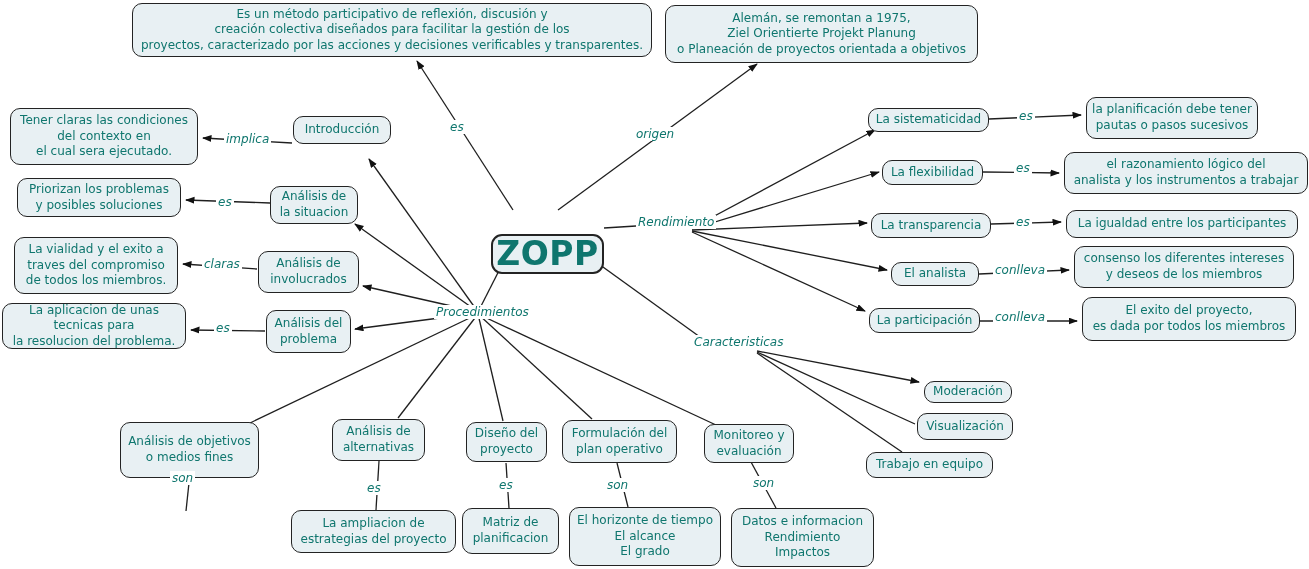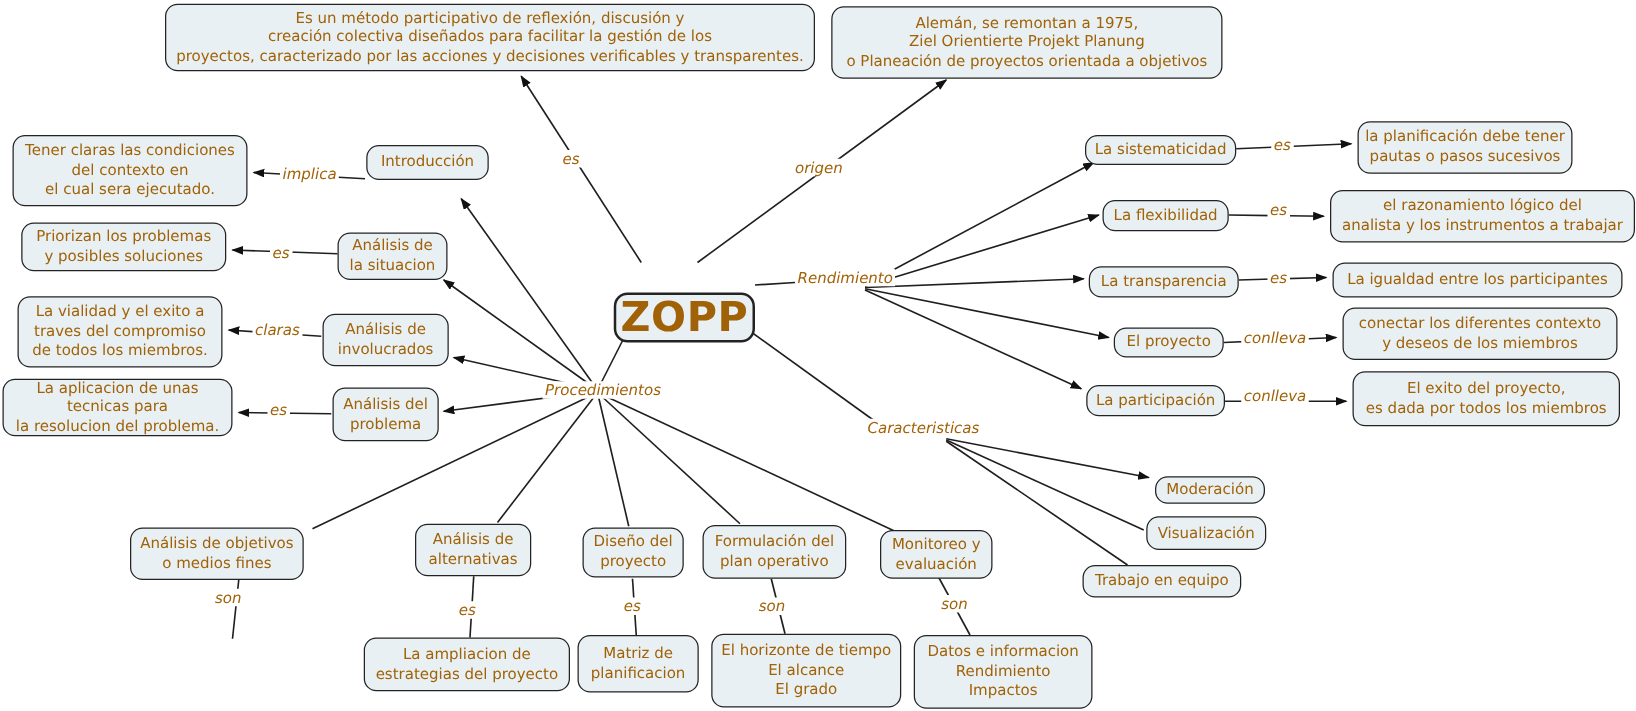--- a/index.html
+++ b/index.html
@@ -1,18 +1,18 @@
 <!DOCTYPE html>
 <html><head>
 <meta charset="utf-8">
 <style>
   html,body{margin:0;padding:0;background:#ffffff;}
   #canvas{
     position:relative;width:1309px;height:569px;background:#ffffff;
-    font-family:"DejaVu Sans","Liberation Sans",sans-serif;color:#a16207;overflow:hidden;
+    font-family:"DejaVu Sans","Liberation Sans",sans-serif;color:#0f766e;overflow:hidden;
   }
   #wires{position:absolute;left:0;top:0;z-index:0;}
   .node{
     position:absolute;z-index:2;box-sizing:border-box;
     display:flex;align-items:center;justify-content:center;
     background:#e8f0f3;border:1.4px solid #232323;border-radius:10px;
     font-size:12px;line-height:1.3;text-align:center;white-space:pre-line;
     padding:1px 4px;
   }
   .node.zopp{
@@ -108,38 +108,38 @@
   <div class="node" style="left:14px;top:237px;width:164px;height:57px">La vialidad y el exito a
 traves del compromiso
 de todos los miembros.</div>
   <div class="node" style="left:2px;top:303px;width:184px;height:46px">La aplicacion de unas
 tecnicas para
 la resolucion del problema.</div>
 
   <div class="node" style="left:868px;top:108px;width:121px;height:24px">La sistematicidad</div>
   <div class="node" style="left:882px;top:160px;width:101px;height:25px">La flexibilidad</div>
   <div class="node" style="left:871px;top:213px;width:120px;height:25px">La transparencia</div>
-  <div class="node" style="left:891px;top:262px;width:88px;height:24px">El proyecto</div>
+  <div class="node" style="left:891px;top:262px;width:88px;height:24px">El analista</div>
   <div class="node" style="left:869px;top:308px;width:111px;height:25px">La participación</div>
 
   <div class="node" style="left:1086px;top:97px;width:172px;height:42px">la planificación debe tener
 pautas o pasos sucesivos</div>
   <div class="node" style="left:1064px;top:152px;width:244px;height:42px">el razonamiento lógico del
 analista y los instrumentos a trabajar</div>
   <div class="node" style="left:1066px;top:210px;width:232px;height:28px">La igualdad entre los participantes</div>
-  <div class="node" style="left:1074px;top:246px;width:220px;height:42px">conectar los diferentes contexto
+  <div class="node" style="left:1074px;top:246px;width:220px;height:42px">consenso los diferentes intereses
 y deseos de los miembros</div>
   <div class="node" style="left:1082px;top:297px;width:214px;height:44px">El exito del proyecto,
 es dada por todos los miembros</div>
 
   <div class="node" style="left:924px;top:381px;width:88px;height:22px">Moderación</div>
   <div class="node" style="left:917px;top:413px;width:96px;height:27px">Visualización</div>
   <div class="node" style="left:866px;top:452px;width:127px;height:26px">Trabajo en equipo</div>
 
-  <div class="node" style="left:104px;top:422px;width:139px;height:42px">Análisis de objetivos
+  <div class="node" style="left:120px;top:422px;width:139px;height:56px">Análisis de objetivos
 o medios fines</div>
   <div class="node" style="left:332px;top:419px;width:93px;height:42px">Análisis de
 alternativas</div>
   <div class="node" style="left:466px;top:422px;width:81px;height:40px">Diseño del
 proyecto</div>
   <div class="node" style="left:562px;top:420px;width:115px;height:43px">Formulación del
 plan operativo</div>
   <div class="node" style="left:704px;top:424px;width:90px;height:39px">Monitoreo y
 evaluación</div>
 

